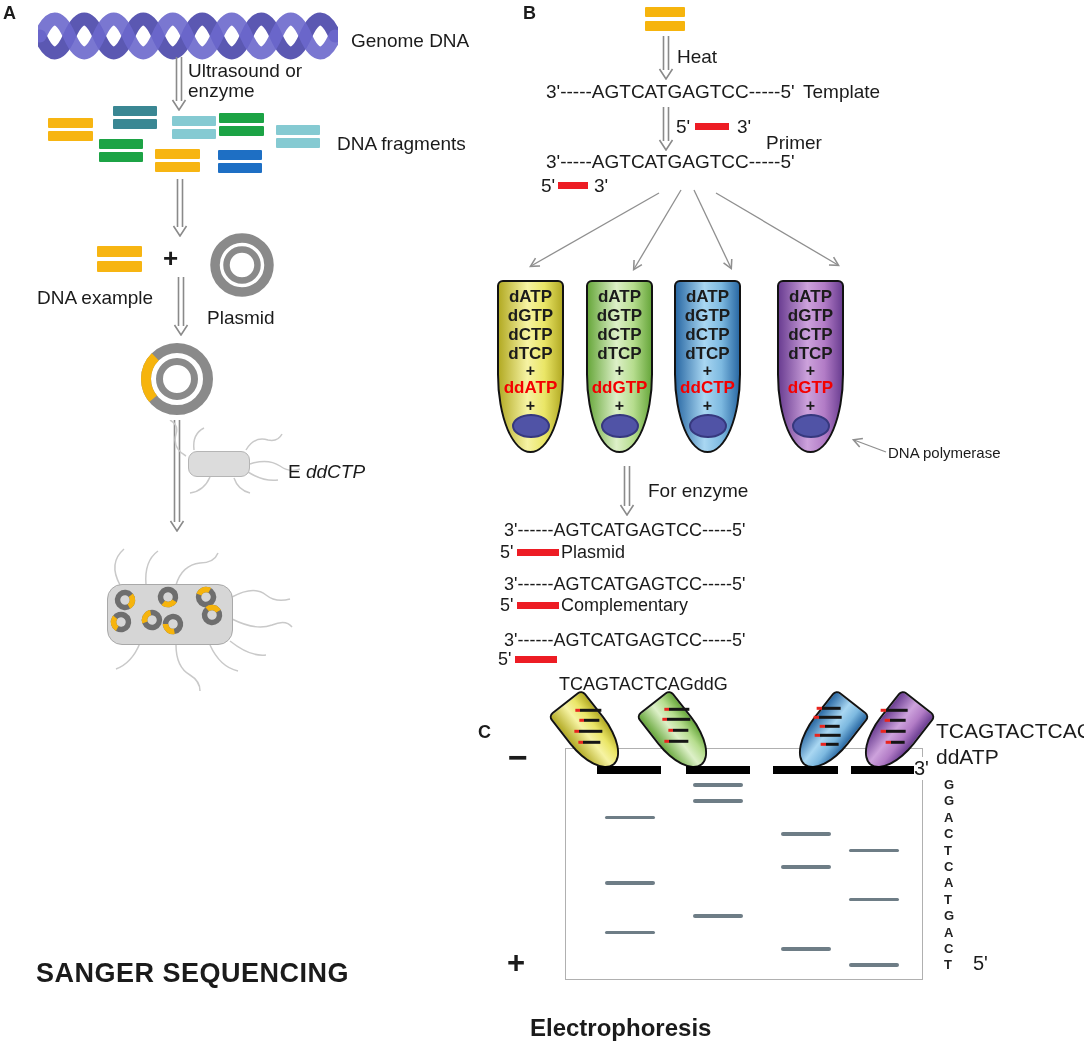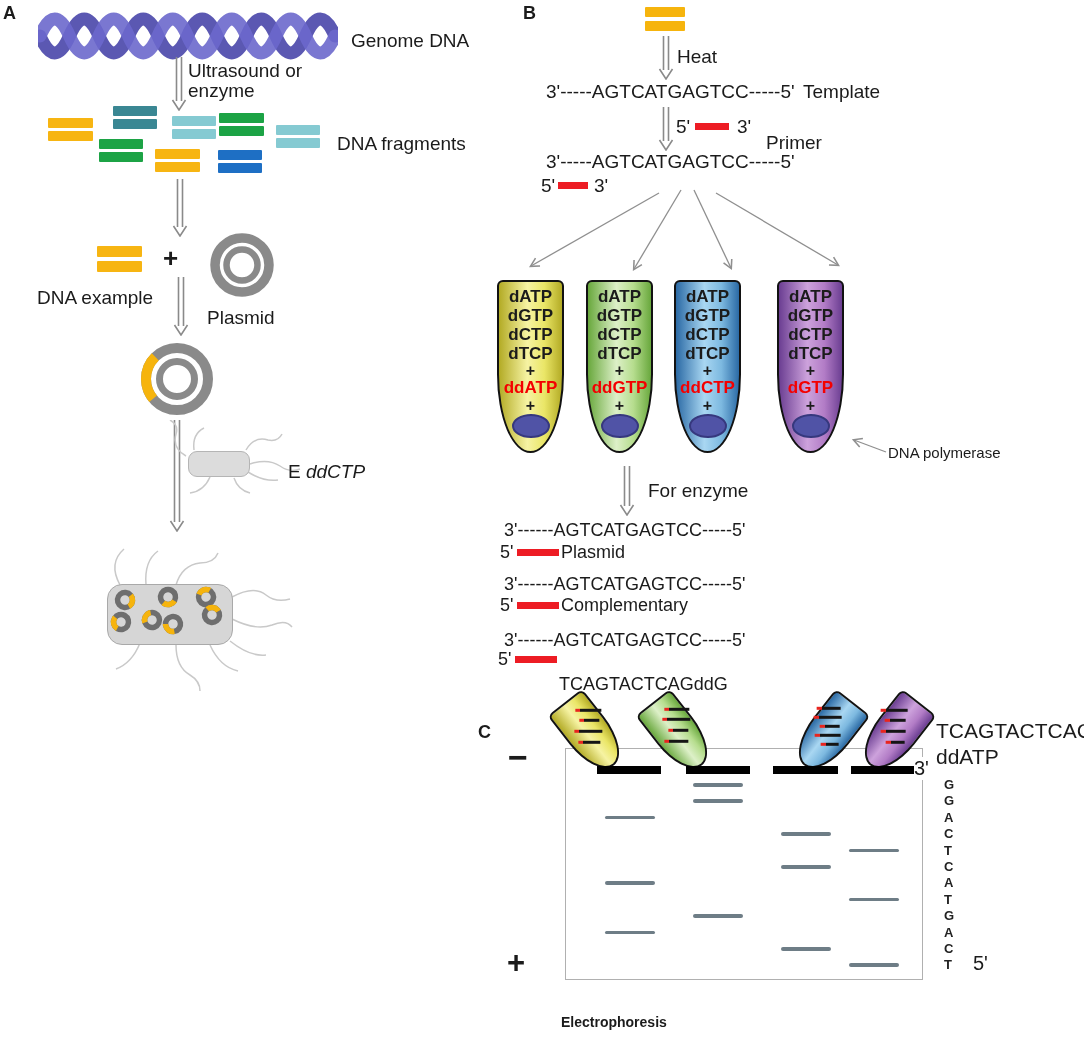--- a/index.html
+++ b/index.html
@@ -165,20 +165,21 @@
           <circle cx="66" cy="40" r="7.5" stroke="#6e6e6e"></circle>
           <circle cx="66" cy="40" r="7.5" stroke="#f6b40d" stroke-dasharray="13 40"></circle>
         </g>
       <g transform="rotate(230 105 31)">
           <circle cx="105" cy="31" r="7.5" stroke="#6e6e6e"></circle>
           <circle cx="105" cy="31" r="7.5" stroke="#f6b40d" stroke-dasharray="13 40"></circle>
         </g>
     </g>
   </svg>
 
+  <div class="txt" style="left:36px;top:958px;font-size:27px;font-weight:bold;letter-spacing:0.5px;">SANGER SEQUENCING</div>
 
   <div class="txt panel-letter" style="left:523px;top:3px;">B</div>
 
   <div class="bar" style="left:645px;top:7px;width:40px;background:#f6b40d;"></div>
   <div class="bar" style="left:645px;top:21px;width:40px;background:#f6b40d;"></div>
 
   <svg class="abs" style="left:658px;top:36px;" width="16" height="44">
     <path class="hs" d="M5.5,0 V34 M10.5,0 V34"></path>
       <path class="hs" d="M1.5,33 L8,43 L14.5,33"></path>
   </svg>
@@ -332,21 +333,21 @@
   <div class="well" style="left:597px;top:766px;width:64px;"></div>
   <div class="well" style="left:686px;top:766px;width:64px;"></div>
   <div class="well" style="left:773px;top:766px;width:65px;"></div>
   <div class="well" style="left:851px;top:766px;width:65px;"></div>
 
   <div class="txt" style="left:936px;top:719px;font-size:21px;">TCAGTACTCAGddG</div>
   <div class="txt" style="left:936px;top:745px;font-size:21px;">ddATP</div>
   <div class="txt prime" style="left:914px;top:757px;background:#fff;">3'</div>
   <div class="txt prime" style="left:973px;top:952px;">5'</div>
 
-  <div class="txt" style="left:561px;top:1014px;font-size:14px;font-weight:bold;">Electrophoresis</div>
+  <div class="txt" style="left:530px;top:1014px;font-size:24px;font-weight:bold;">Electrophoresis</div>
 
 <div class="lad" style="left: 944px; top: 777px;">G</div>
     <div class="lad" style="left: 944px; top: 793.4px;">G</div>
     <div class="lad" style="left: 944px; top: 809.8px;">A</div>
     <div class="lad" style="left: 944px; top: 826.2px;">C</div>
     <div class="lad" style="left: 944px; top: 842.6px;">T</div>
     <div class="lad" style="left: 944px; top: 859px;">C</div>
     <div class="lad" style="left: 944px; top: 875.4px;">A</div>
     <div class="lad" style="left: 944px; top: 891.8px;">T</div>
     <div class="lad" style="left: 944px; top: 908.2px;">G</div>

